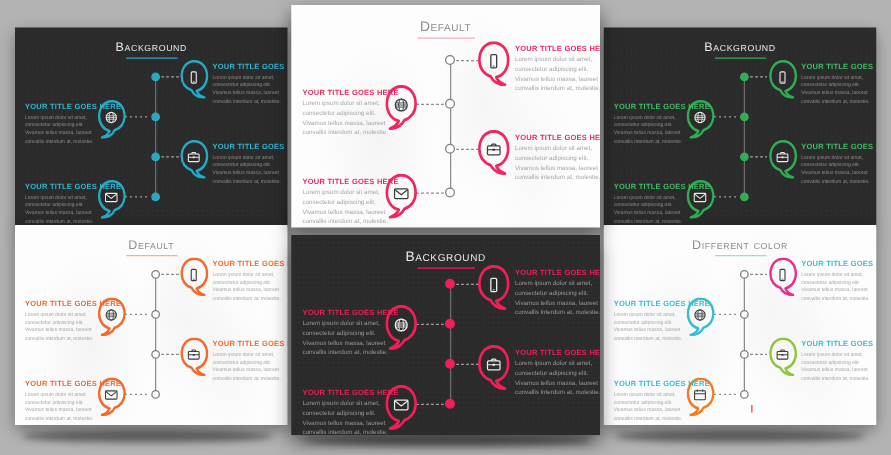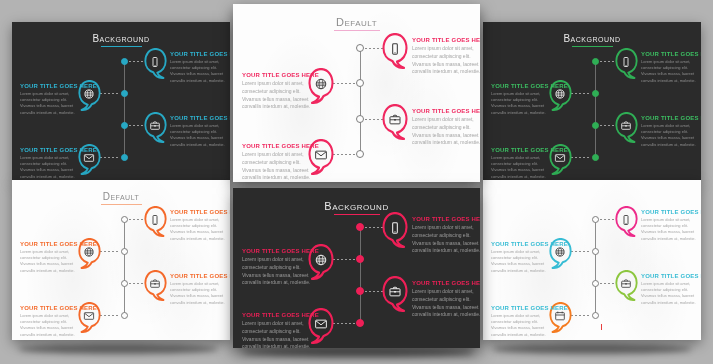--- a/index.html
+++ b/index.html
@@ -445,20 +445,22 @@
         <rect x="2.8" y="5.4" width="18.4" height="13.2" rx="1.3" fill="none" stroke="#ededed" stroke-width="1.7"></rect>
         <path d="M3.4 6.6 L12 13.4 L20.6 6.6" fill="none" stroke="#ededed" stroke-width="1.7"></path>
       </svg>
        </span></div>
       <div class="tb left" style="left: 9px; top: 124px; width: 70px;">
         <p class="ttl" style="color:#ef1f57;font-size:6px;">YOUR TITLE GOES HERE</p>
        <p class="bdy" style="color:#9a9a9a;font-size:5px;">Lorem ipsum dolor sit amet, consectetur adipiscing elit. Vivamus tellus massa, laoreet convallis interdum at, molestie.</p>
       </div>
     </div>
     <div class="slide light shadow-soft" style="left: 483px; top: 180px; width: 218px; height: 160px; z-index: 3;">
+      <div class="head" style="top: 11px; font-size: 10px;"><span class="htxt">Different color</span>
+     <span class="hrule" style="width:41px;background:#9ad9e4;"></span></div>
       <div class="spine" style="left: 112px; top: 39px; height: 96px;"></div>
       <div class="node hollow" style="left: 108.5px; top: 35.5px; width: 7px; height: 7px; border: 1.4px solid rgb(125, 125, 125); background: rgb(253, 253, 253);"></div>
       <div class="dashes" style="left: 116.5px; top: 39px; width: 16px; background: repeating-linear-gradient(to right, rgb(141, 141, 141) 0px, rgb(141, 141, 141) 2px, transparent 2px, transparent 4px);"></div>
       <div style="position: absolute; left: 131.5px; top: 26px; width: 23px; height: 31px;"><svg width="23" height="31" viewBox="0 0 52 64" preserveAspectRatio="none" aria-hidden="true">
          <path d="M26 2 C40 2 49 13 49 27 C49 39 41 49 30 51 C32 56 38 60 44 62 C32 62 24 56 21 50 C10 47 3 38 3 27 C3 13 12 2 26 2 Z" fill="none" stroke="#ed2b8a" stroke-width="4.2" stroke-linejoin="round"></path>
        </svg>
        <span style="position:absolute;left:0;right:0;top:8px;display:flex;justify-content:center;">
          <svg width="12" height="12" viewBox="0 0 24 24" aria-hidden="true">
         <rect x="8" y="3" width="8" height="18" rx="1.6" fill="none" stroke="#3d3d3d" stroke-width="1.8"></rect>
         <rect x="10.6" y="18.1" width="2.8" height="1.1" rx="." fill="#3d3d3d"></rect>

